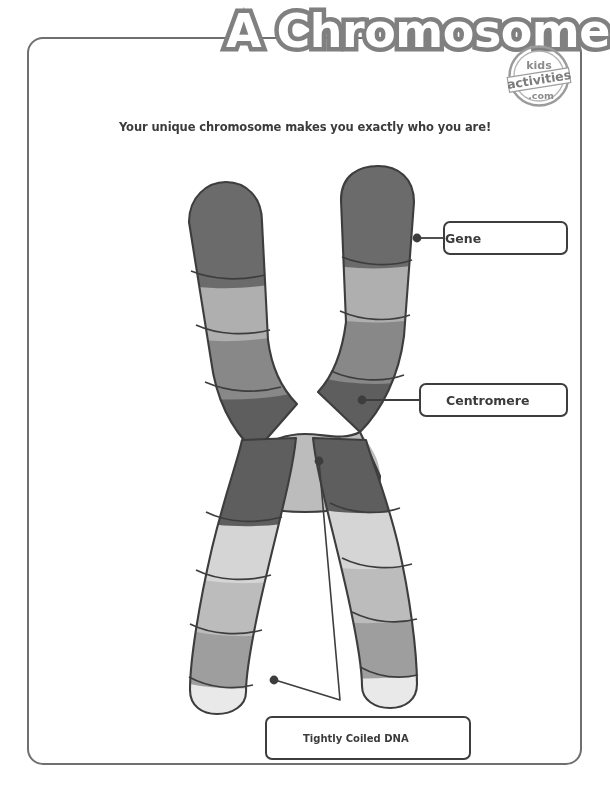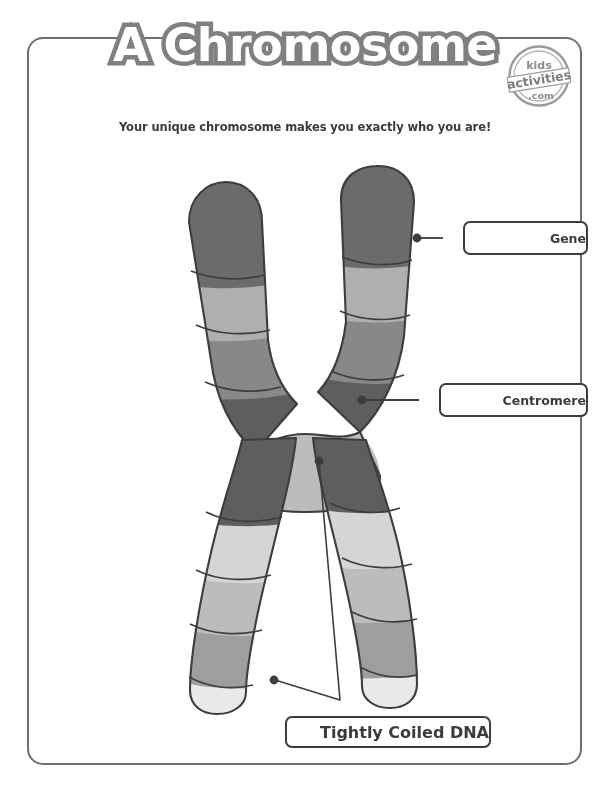--- a/index.html
+++ b/index.html
@@ -47,21 +47,22 @@
     letter-spacing: -0.5px;
     color: #ffffff;
     -webkit-text-stroke: 9px #808080;
     paint-order: stroke fill;
     text-stroke: 9px #808080;
     margin: 0;
     white-space: nowrap;
   }
   .title-line.l2 {
     font-size: 46px;
-    margin-top: 17px;
+    margin-top: 3px;
+    text-align: right;
   }
 
   
   #brand-stamp {
     position: absolute;
     left: 505px;
     top: 42px;
     width: 68px;
     height: 68px;
     z-index: 14;
@@ -94,39 +95,39 @@
 
   
   .callout {
     position: absolute;
     box-sizing: border-box;
     border: 2px solid #3d3d3d;
     border-radius: 7px;
     background: #ffffff;
     display: flex;
     align-items: center;
-    justify-content: flex-end;
+    justify-content: flex-start;
     font-family: "DejaVu Sans", sans-serif;
     font-weight: bold;
     color: #3b3b3b;
     z-index: 10;
-    margin-left: 20px;
   }
   #callout-gene {
     left: 443px; top: 221px; width: 125px; height: 34px;
     font-size: 12.5px;
   }
   #callout-centromere {
     left: 419px; top: 383px; width: 149px; height: 34px;
     font-size: 12.5px;
     padding-left: 25px;
   }
   #callout-dna {
-    left: 265px; top: 716px; width: 206px; height: 32px;
-    font-size: 16px;
+    left: 265px; top: 716px; width: 206px; height: 44px;
+    font-size: 10px;
+    padding-left: 36px;
   }
 </style>
 </head>
 <body>
 
 <div id="page-frame"></div>
 
 <svg id="diagram" viewBox="0 0 610 789">
   <defs>
 

